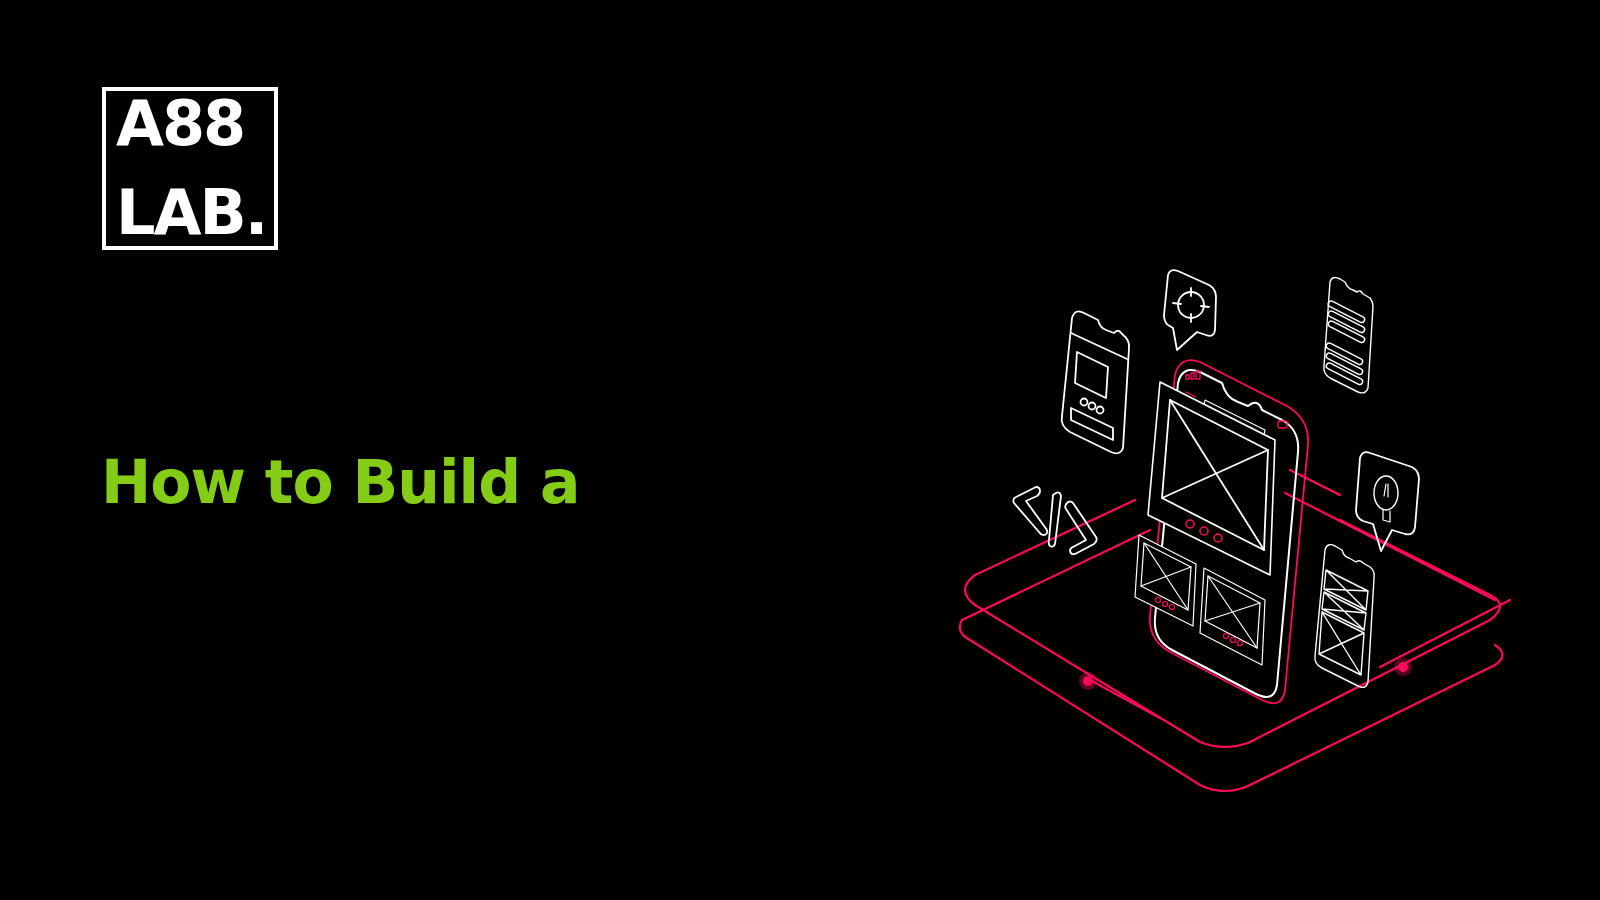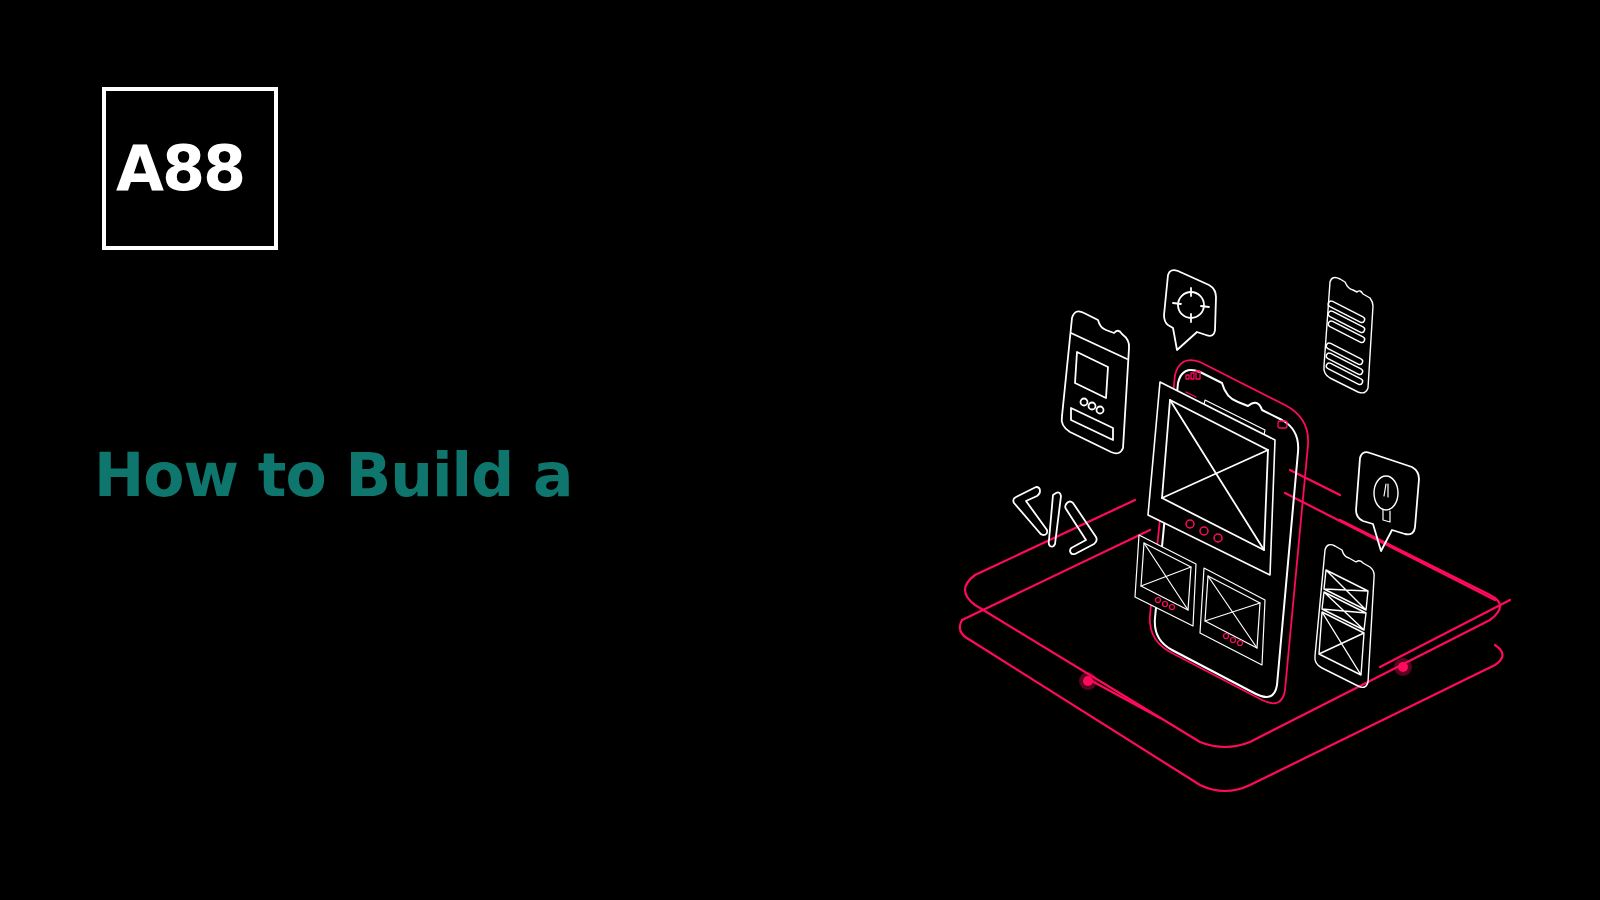--- a/index.html
+++ b/index.html
@@ -3,40 +3,41 @@
 <meta charset="utf-8">
 <style>
   html, body { margin: 0; padding: 0; }
   body {
     width: 1600px; height: 900px; background: #000; overflow: hidden;
     position: relative; font-family: "DejaVu Sans", "Liberation Sans", sans-serif;
   }
   .logo {
     position: absolute; left: 102px; top: 87px; width: 176px; height: 163px;
     border: 4px solid #fff; box-sizing: border-box;
-    display: flex; flex-direction: column; justify-content: center;
+    display: flex; flex-direction: column; justify-content: space-between;
     padding-left: 10px;
   }
   .logo-line {
     color: #fff; font-family: "DejaVu Sans", sans-serif; font-weight: bold;
     font-size: 62px; line-height: 66px; letter-spacing: -2px;
   }
   .headline {
-    position: absolute; left: 94px; top: 432px; margin: 0;
-    color: #0f766e; font-family: "DejaVu Sans", "Liberation Sans", sans-serif;
+    position: absolute; left: 94px; top: 432px; margin: 7px;
+    color: #84cc16; font-family: "DejaVu Sans", "Liberation Sans", sans-serif;
     font-weight: bold; font-size: 60px; line-height: 86px; letter-spacing: -1px;
   }
   .headline span { display: block; white-space: nowrap; }
   .illustration { position: absolute; left: 0; top: 0; }
 </style>
 </head>
 <body>
 
 <div class="logo">
   <div class="logo-line">A88</div>
+  <div class="logo-line">LAB.</div>
 </div>
 
 <h1 class="headline">
   <span>How to Build a</span>
 </h1>
 
 <svg class="illustration" width="1600" height="900" viewBox="0 0 1600 900" fill="none" stroke-linejoin="round" stroke-linecap="round">
 
   <g stroke="#ff0a5c" stroke-width="2.2">
 

